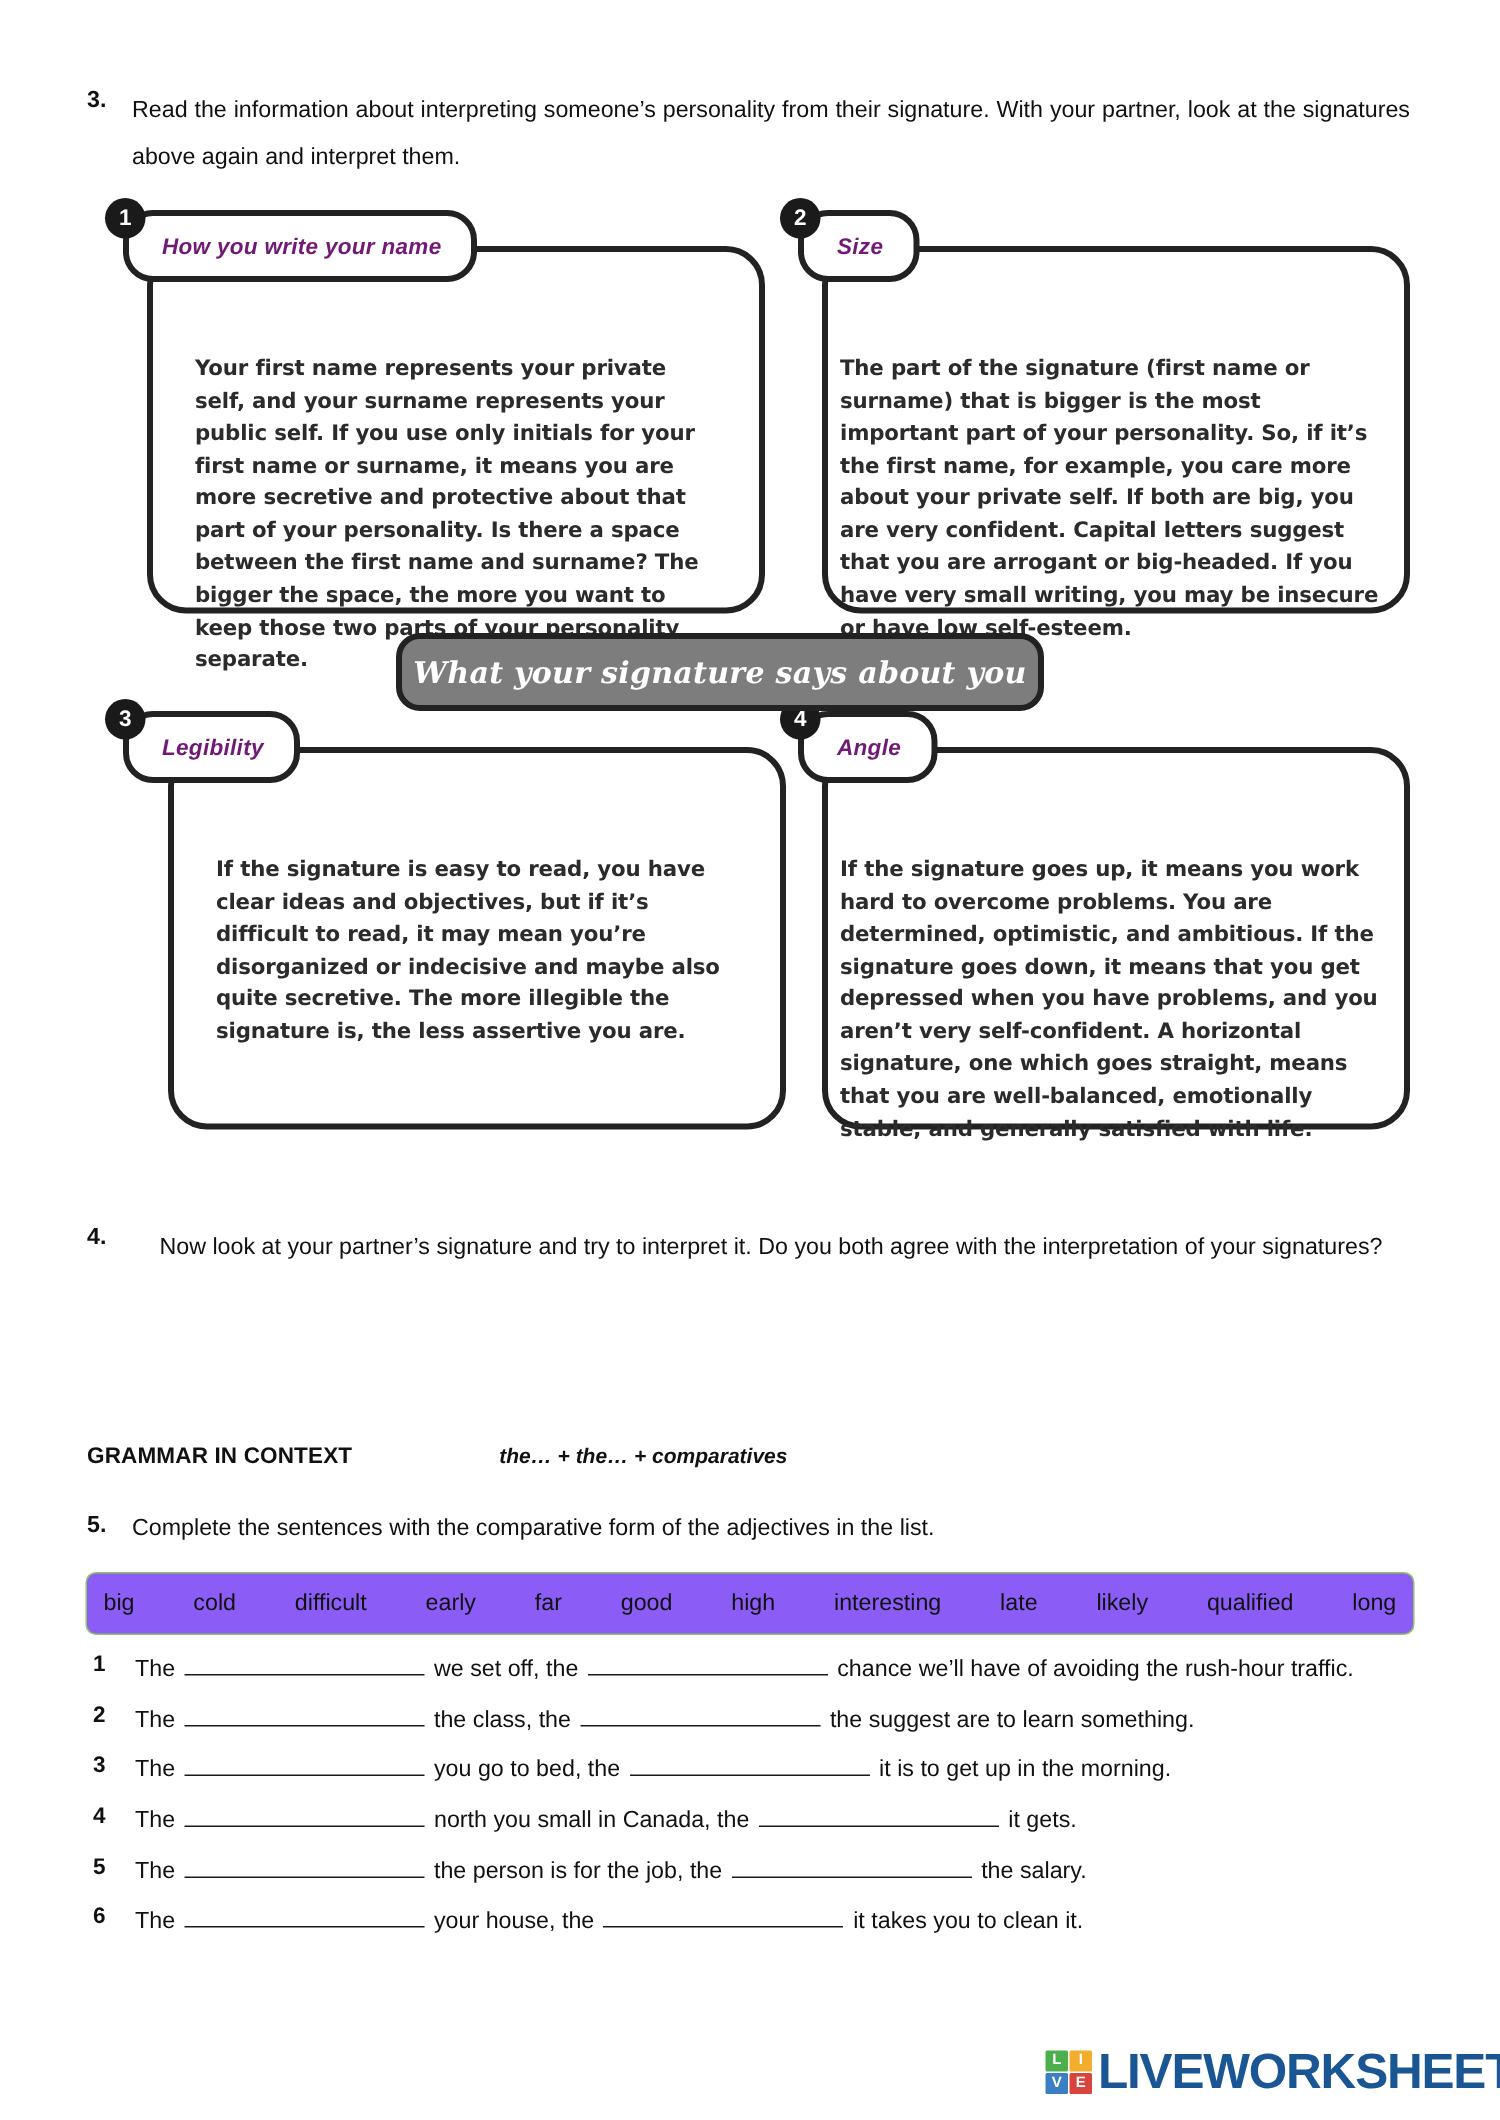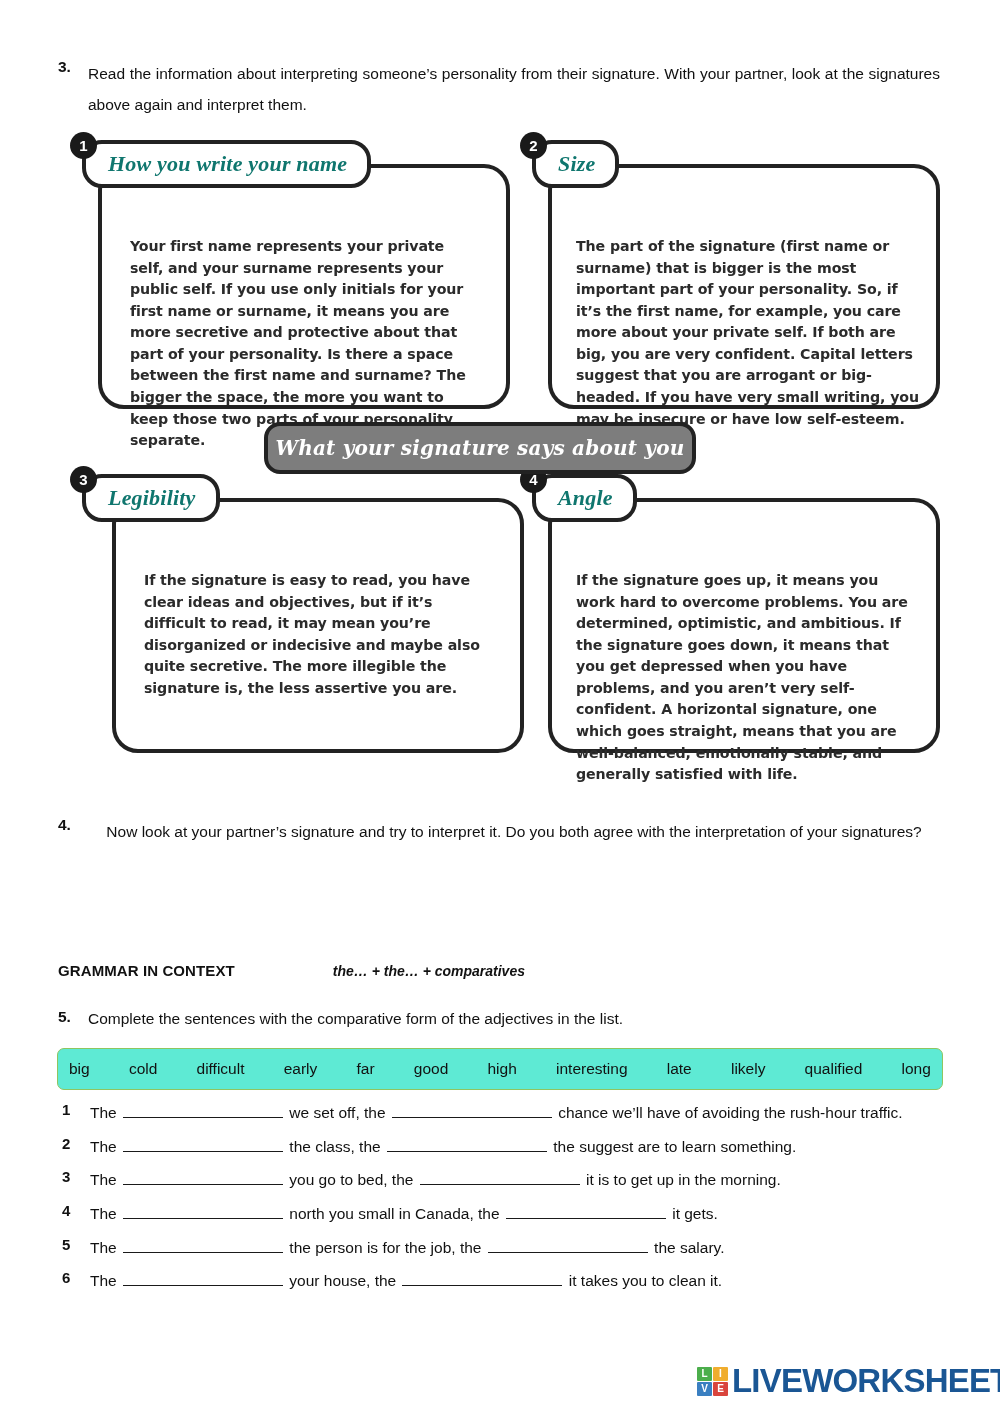--- a/index.html
+++ b/index.html
@@ -79,42 +79,42 @@
     right: 0;
     top: 0;
     padding: 68px 26px 14px 28px;
     font-size: 14.2px;
     line-height: 1.52;
     color: #2b2b2b;
     font-family: "DejaVu Sans", sans-serif;
     font-weight: 600;
     letter-spacing: -0.1px;
   }
-  #box2 .box-body, #box4 .box-body { padding-left: 24px; padding-right: 16px; }
+  #box2 .box-body, #box4 .box-body { padding-left: 8px; padding-right: 16px; }
 
   
   .box-tab {
     position: absolute;
     box-sizing: border-box;
     border: 4px solid #222222;
     border-radius: 20px;
     background: #ffffff;
     height: 48px;
     display: flex;
     align-items: center;
     padding: 0 20px 0 22px;
     z-index: 3;
     white-space: nowrap;
   }
   .box-tab-label {
-    font-family: Liberation Serif, serif;
+    font-family: Liberation Sans, sans-serif;
     font-style: italic;
     font-weight: bold;
-    font-size: 22px;
-    color: #0f766e;
+    font-size: 15px;
+    color: #701a75;
     letter-spacing: 0.2px;
   }
   #tab1 { left: 22px;  top: 0px;   }
   #tab2 { left: 472px; top: 0px;   }
   #tab3 { left: 22px;  top: 334px; }
   #tab4 { left: 472px; top: 334px; align-items: center; }
 
   
   .box-badge {
     position: absolute;
@@ -187,21 +187,21 @@
   
   .wordbank {
     position: absolute;
     left: 57px;
     top: 1048px;
     width: 886px;
     height: 42px;
     box-sizing: border-box;
     border: 1.6px solid #8fc560;
     border-radius: 7px;
-    background: #5eead4;
+    background: #8b5cf6;
     display: flex;
     align-items: center;
     justify-content: space-between;
     padding: 0 11px;
   }
   .wordbank-item {
     font-size: 15.5px;
     color: #111;
     white-space: nowrap;
   }

